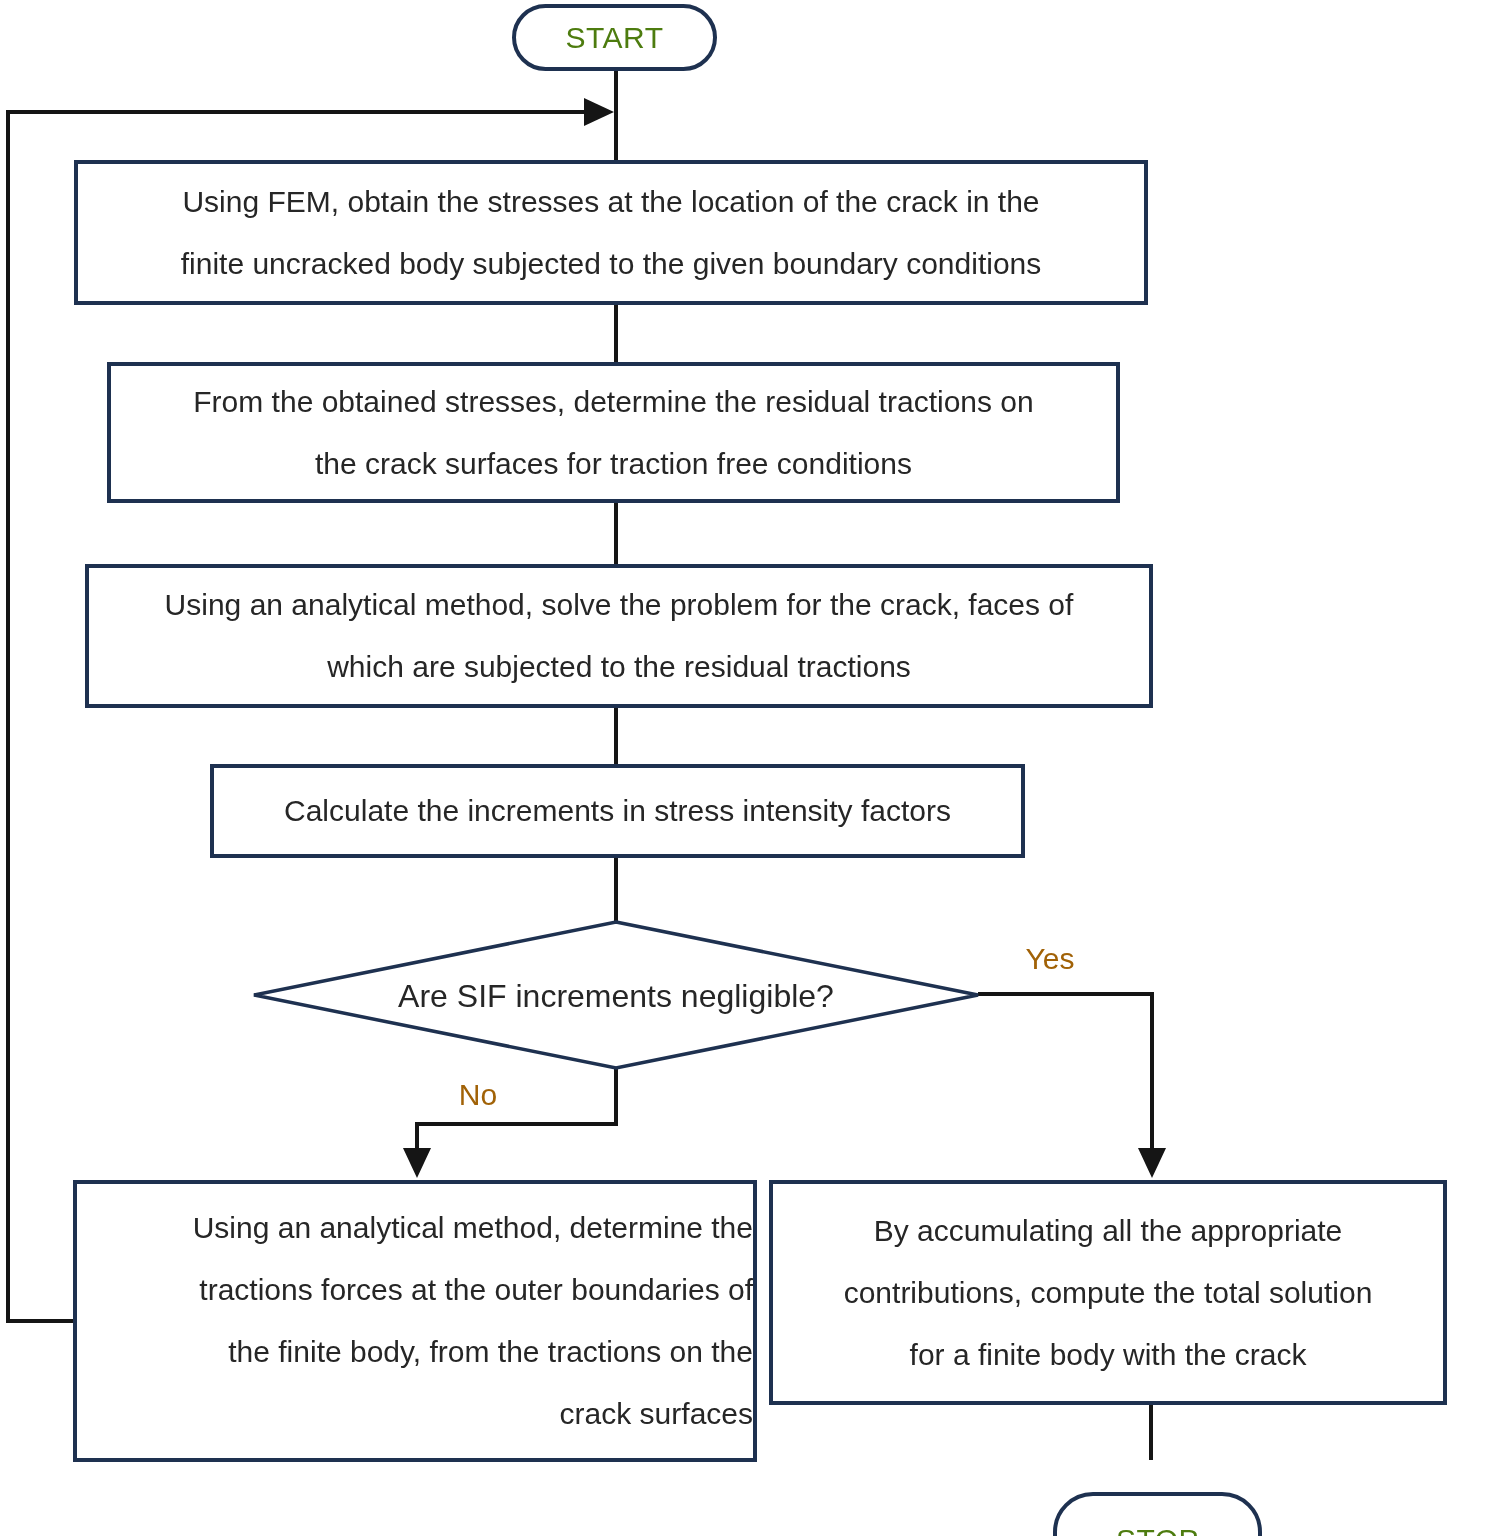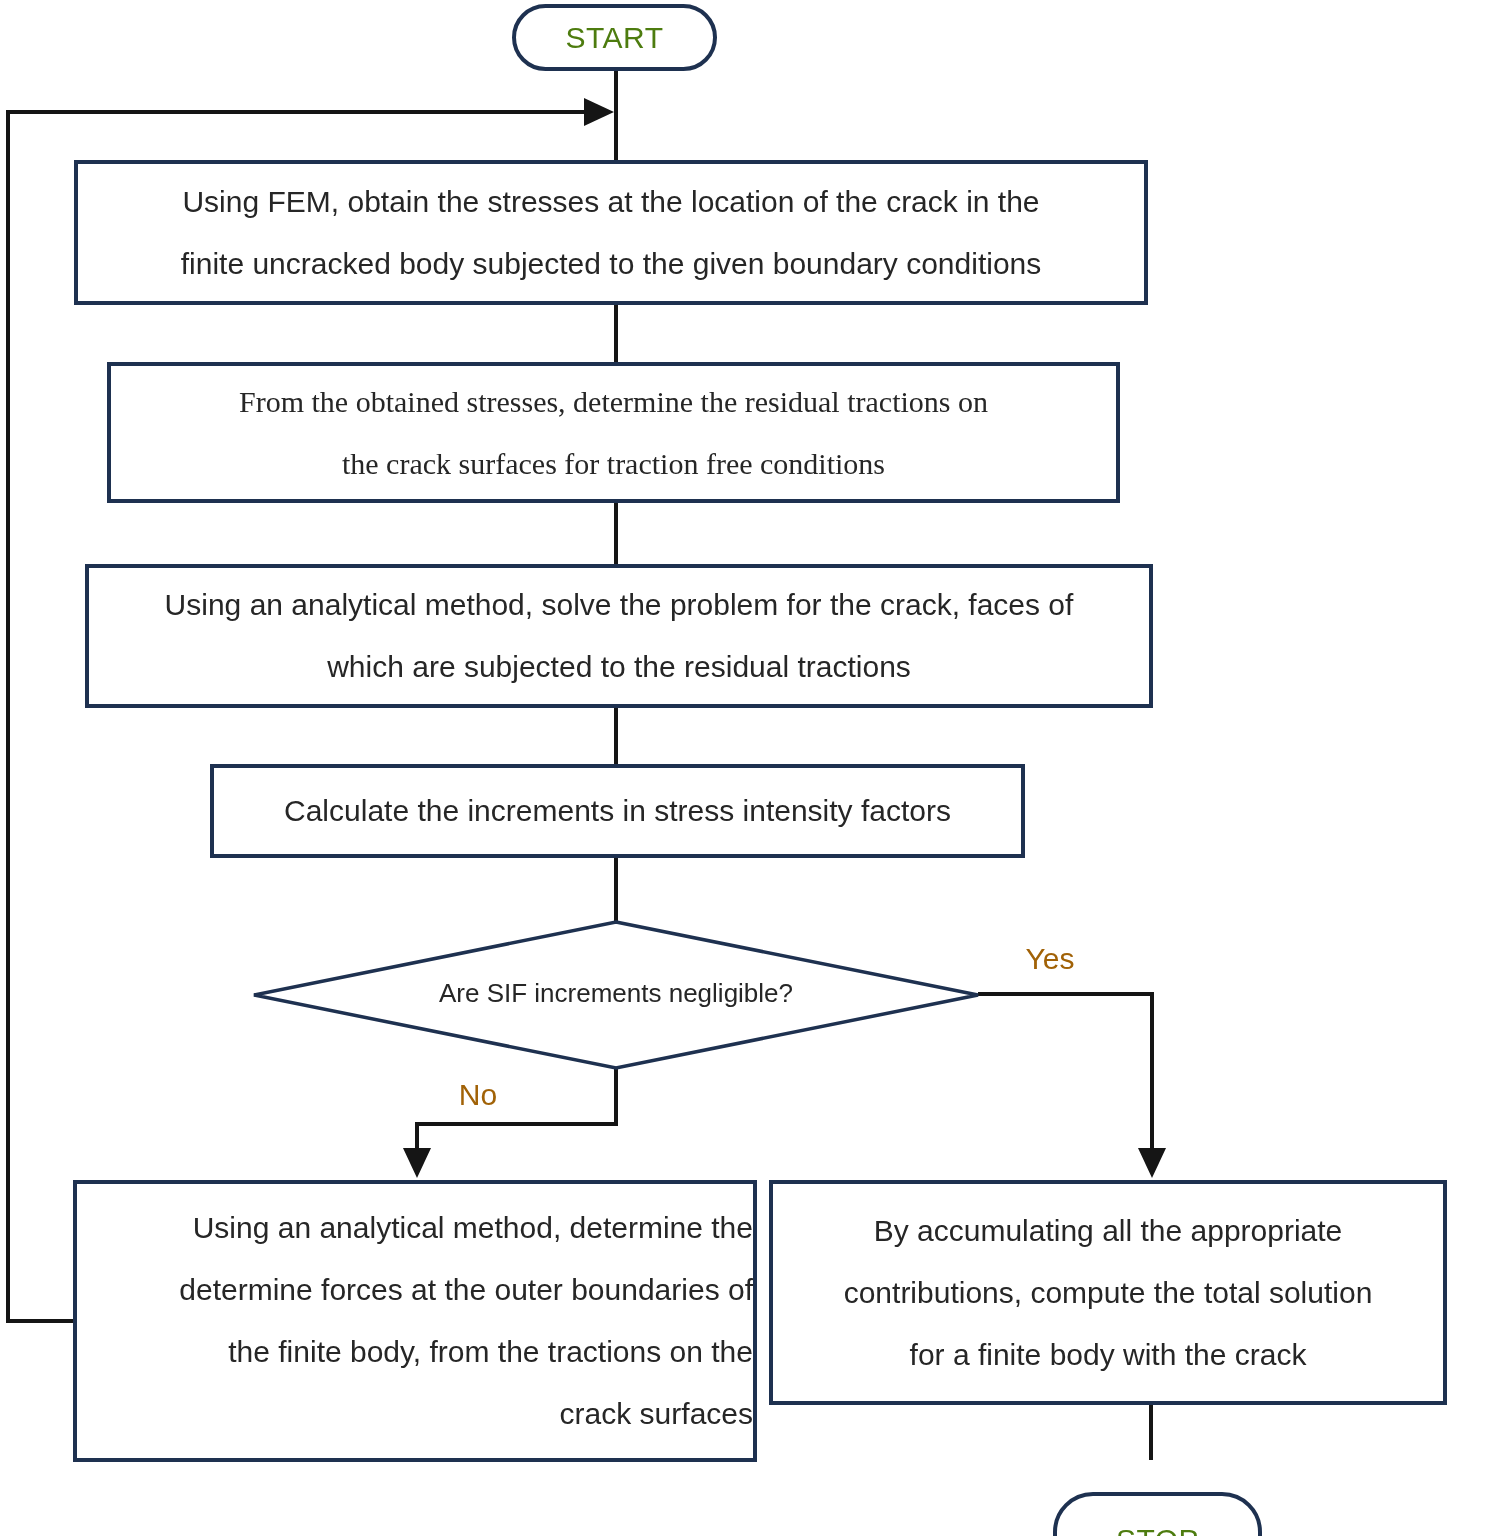--- a/index.html
+++ b/index.html
@@ -51,21 +51,21 @@
   .floating-label {
     position: absolute;
     z-index: 3;
     font-size: 30px;
     color: #a16207;
     text-align: center;
   }
   .decision-text {
     position: absolute;
     z-index: 3;
-    font-size: 26px;
+    font-size: 32px;
     color: #262626;
     text-align: center;
     white-space: nowrap;
   }
 </style>
 </head>
 <body>
 
 <div class="stage">
 
@@ -91,42 +91,42 @@
 
   <div class="node terminal" style="left:512px; top:4px; width:205px; height:67px;">
     <span>START</span>
   </div>
 
   <div class="node process" style="left:74px; top:160px; width:1074px; height:145px;">
     <span class="tline">Using FEM, obtain the stresses at the location of the crack in the</span>
     <span class="tline">finite uncracked body subjected to the given boundary conditions</span>
   </div>
 
-  <div class="node process" style="left:107px; top:362px; width:1013px; height:141px;font-family:Liberation Serif, serif;">
+  <div class="node process" style="left:107px; top:362px; width:1013px; height:141px;">
     <span class="tline">From the obtained stresses, determine the residual tractions on</span>
     <span class="tline">the crack surfaces for traction free conditions</span>
   </div>
 
   <div class="node process" style="left:85px; top:564px; width:1068px; height:144px;">
     <span class="tline">Using an analytical method, solve the problem for the crack, faces of</span>
     <span class="tline">which are subjected to the residual tractions</span>
   </div>
 
   <div class="node process" style="left:210px; top:764px; width:815px; height:94px;">
     <span class="tline">Calculate the increments in stress intensity factors</span>
   </div>
 
   <div class="decision-text" style="left:316px; top:978px; width:600px;">Are SIF increments negligible?</div>
 
   <div class="floating-label" style="left:995px; top:942px; width:110px;">Yes</div>
   <div class="floating-label" style="left:438px; top:1078px; width:80px;">No</div>
 
   <div class="node process" style="left:73px; top:1180px; width:684px; height:282px;align-items:flex-end;">
     <span class="tline">Using an analytical method, determine the</span>
-    <span class="tline">determine forces at the outer boundaries of</span>
+    <span class="tline">tractions forces at the outer boundaries of</span>
     <span class="tline">the finite body, from the tractions on the</span>
     <span class="tline">crack surfaces</span>
   </div>
 
   <div class="node process" style="left:769px; top:1180px; width:678px; height:225px;">
     <span class="tline">By accumulating all the appropriate</span>
     <span class="tline">contributions, compute the total solution</span>
     <span class="tline">for a finite body with the crack</span>
   </div>
 

